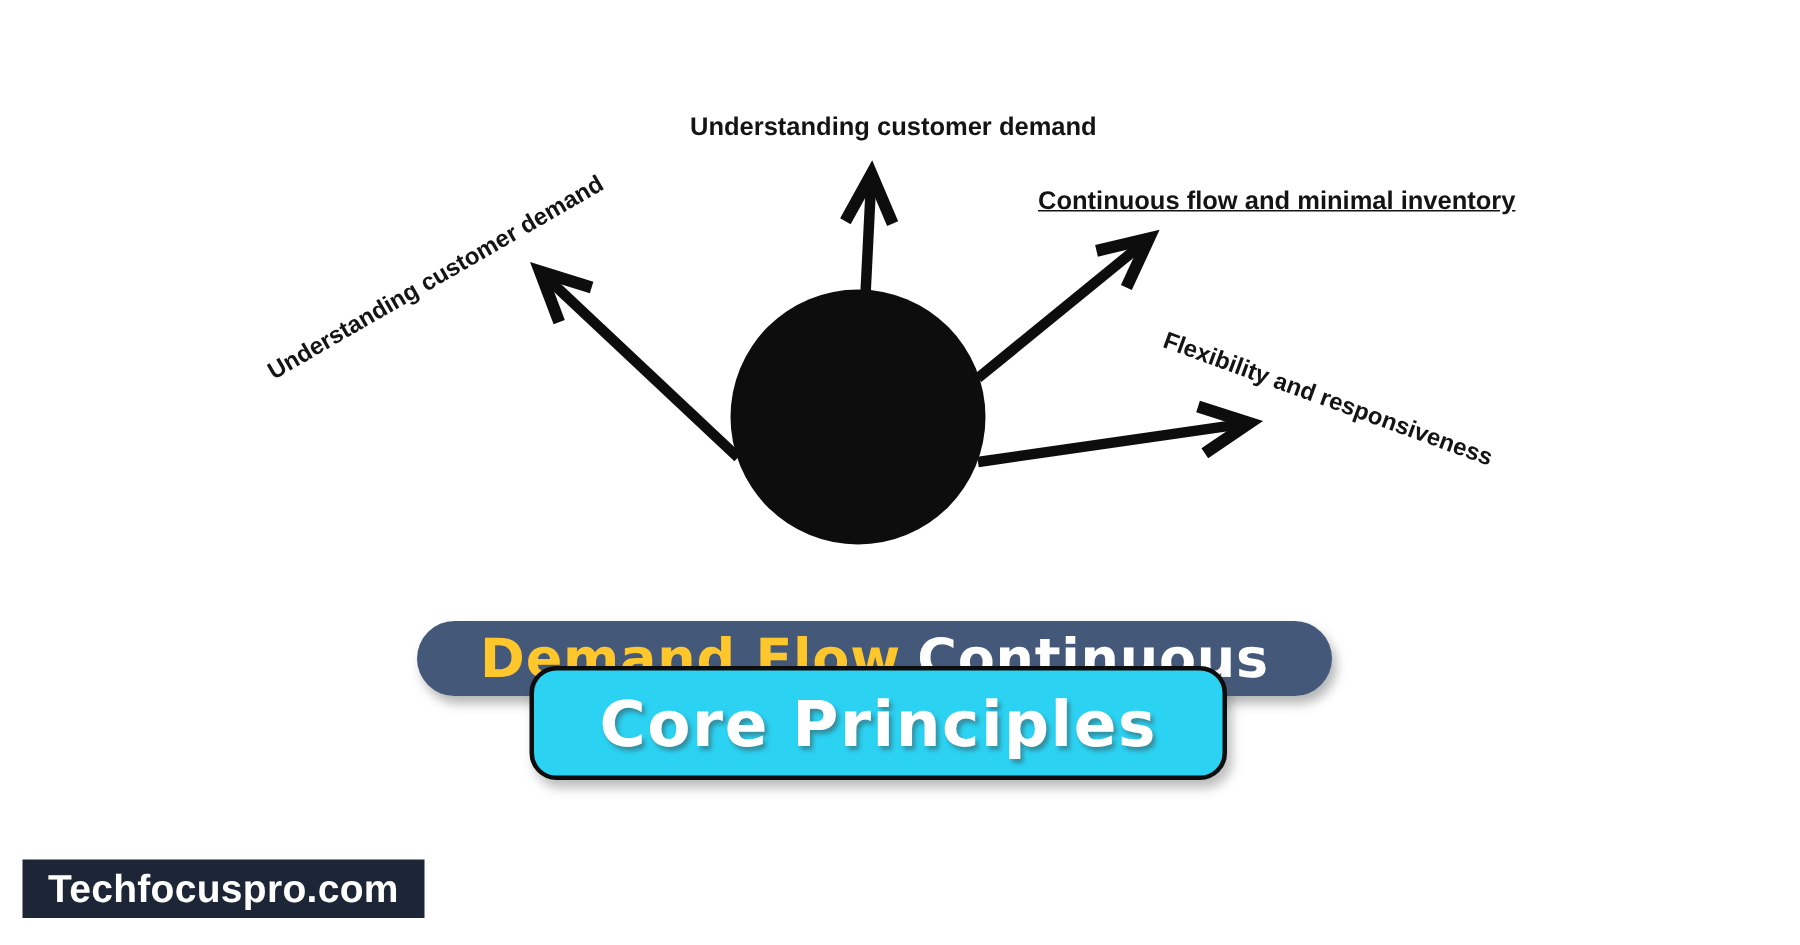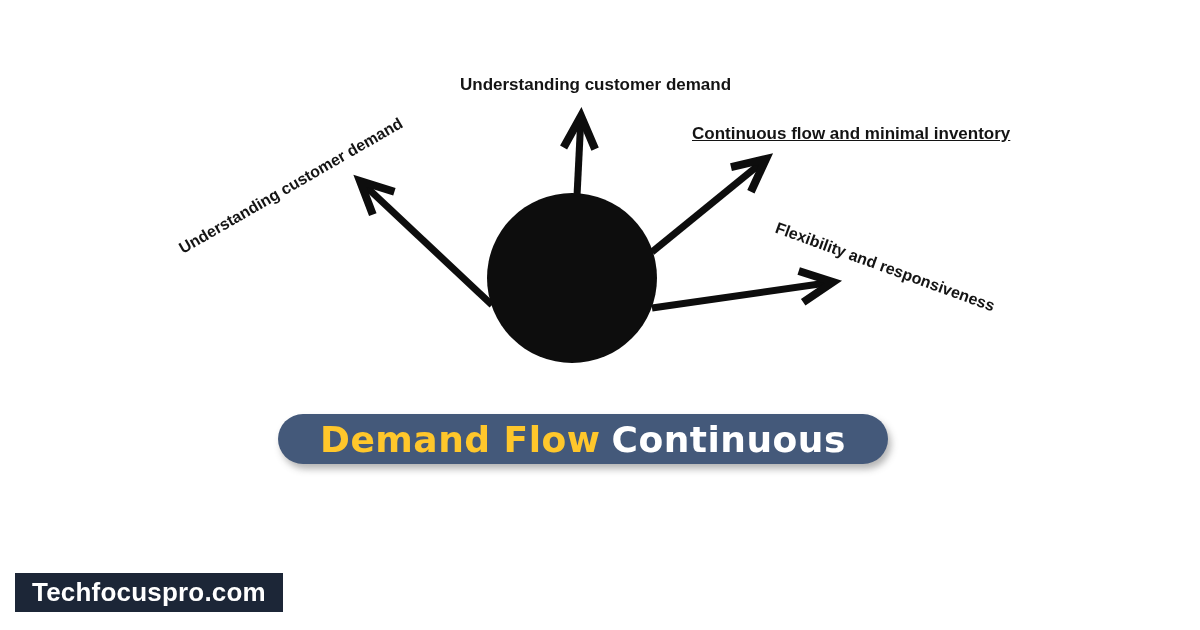--- a/index.html
+++ b/index.html
@@ -94,18 +94,19 @@
 
   <div class="label label-topright">Continuous flow and minimal inventory</div>
 
   <div class="label label-rot-right">Flexibility and responsiveness</div>
 
   <div class="title-badge">
     <span class="hl">Demand Flow</span>
     <span class="rest">Continuous</span>
   </div>
 
+  <div class="subtitle-badge">Core Principles</div>
 
   <div class="footer-box">
     <span>Techfocuspro.com</span>
   </div>
 
 </div>
 
 </body></html>

